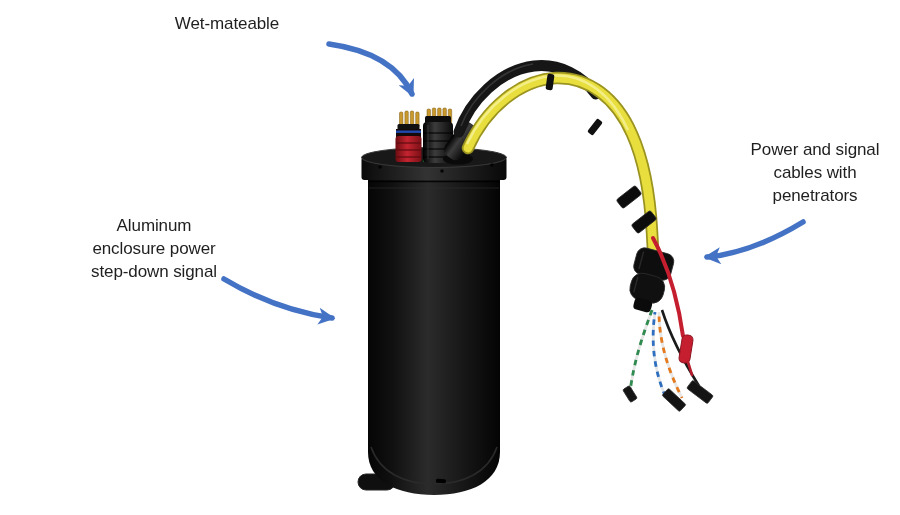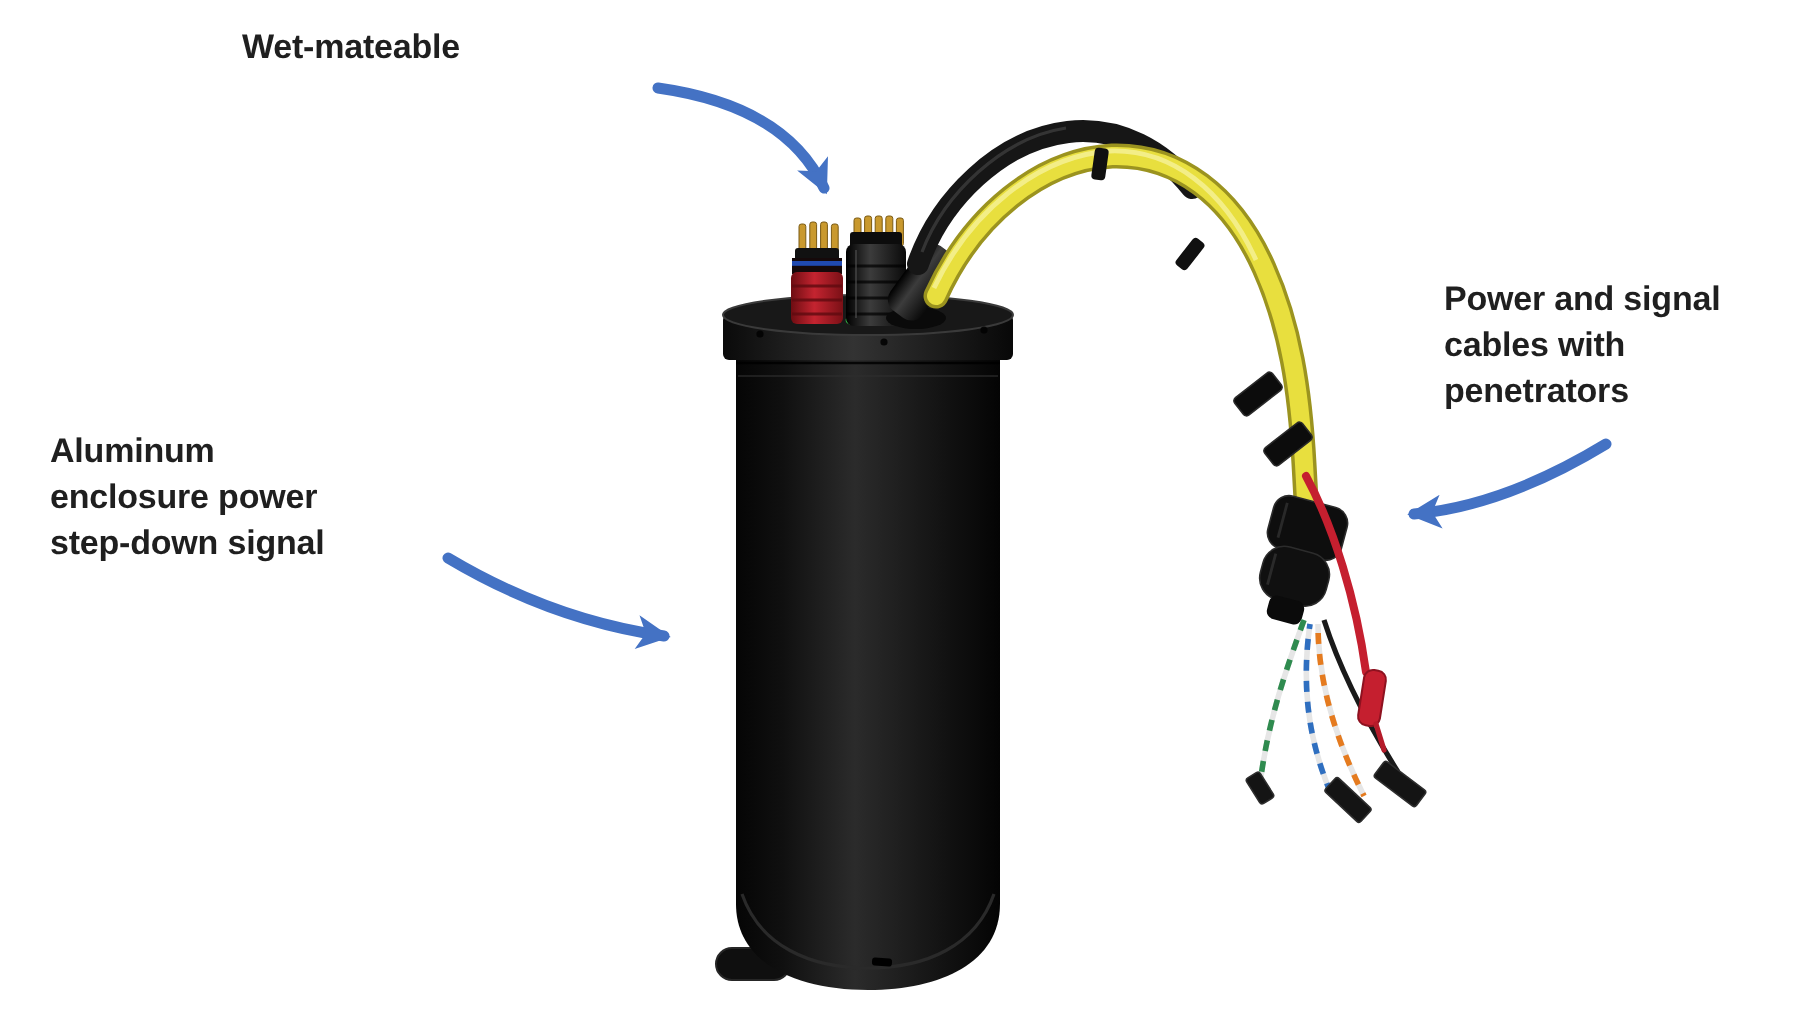--- a/index.html
+++ b/index.html
@@ -2,26 +2,26 @@
 <html><head>
 <meta charset="utf-8">
 <style>
   html,body{margin:0;padding:0;background:#ffffff;}
   #canvas{
     position:relative;width:900px;height:515px;overflow:hidden;
     background:#ffffff;
     font-family:"Liberation Sans","DejaVu Sans",sans-serif;
   }
   .callout{
-    position:absolute;text-align:left;color:#1f1f1f;
-    font-weight:bold;font-size:17px;line-height:23px;letter-spacing:-0.1px;
+    position:absolute;text-align:center;color:#1f1f1f;
+    font-weight:normal;font-size:17px;line-height:23px;letter-spacing:-0.1px;
   }
   #label-tether{left:121px;top:12px;width:212px;}
   #label-power{left:722px;top:138px;width:186px;}
-  #label-enclosure{left:25px;top:214px;width:210px;}
+  #label-enclosure{left:49px;top:214px;width:210px;}
   svg{position:absolute;left:0;top:0;}
 </style>
 </head>
 <body>
 
 <div id="canvas">
 
   <svg width="900" height="515" viewBox="0 0 900 515">
     <defs>
       <linearGradient id="bodyG" x1="0" y1="0" x2="1" y2="0">

